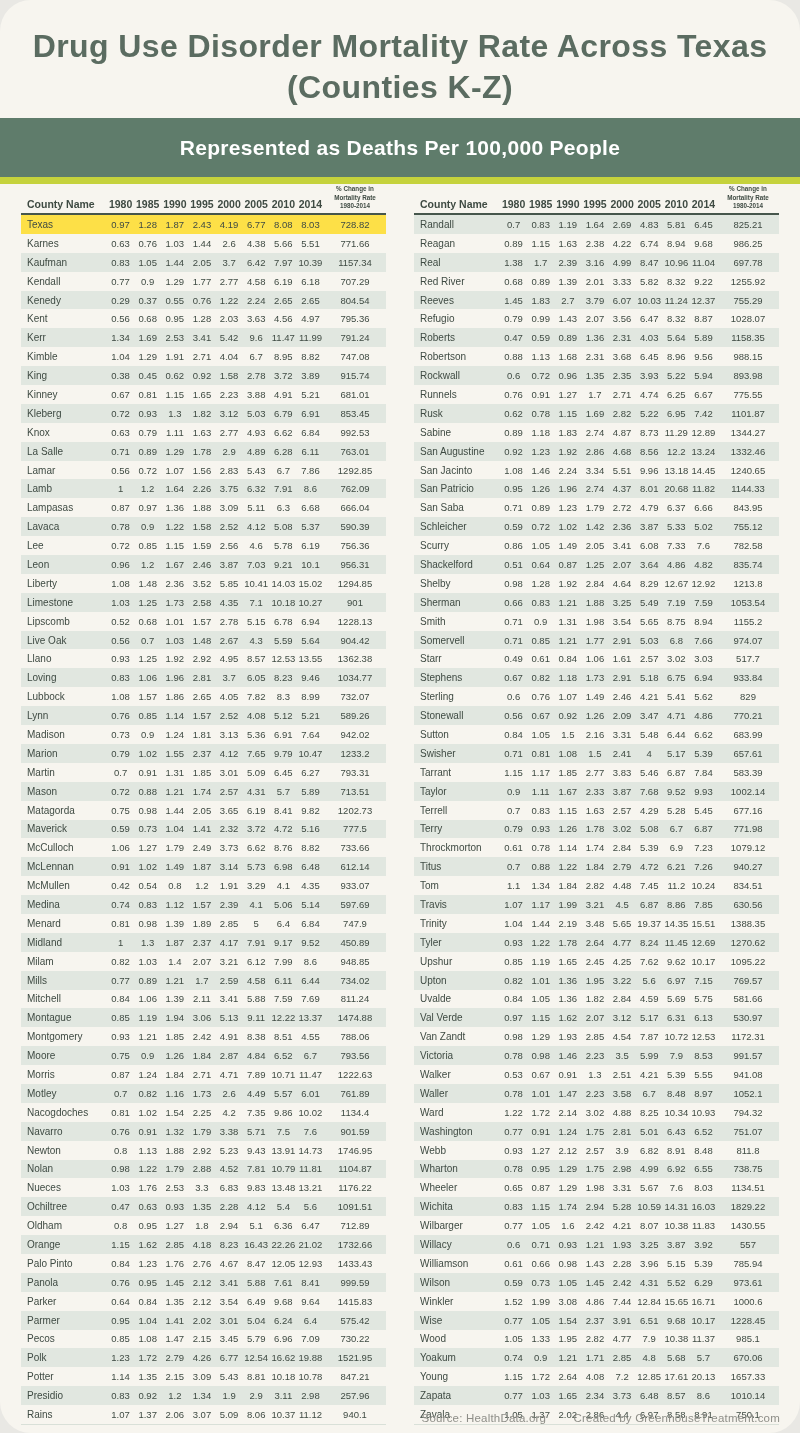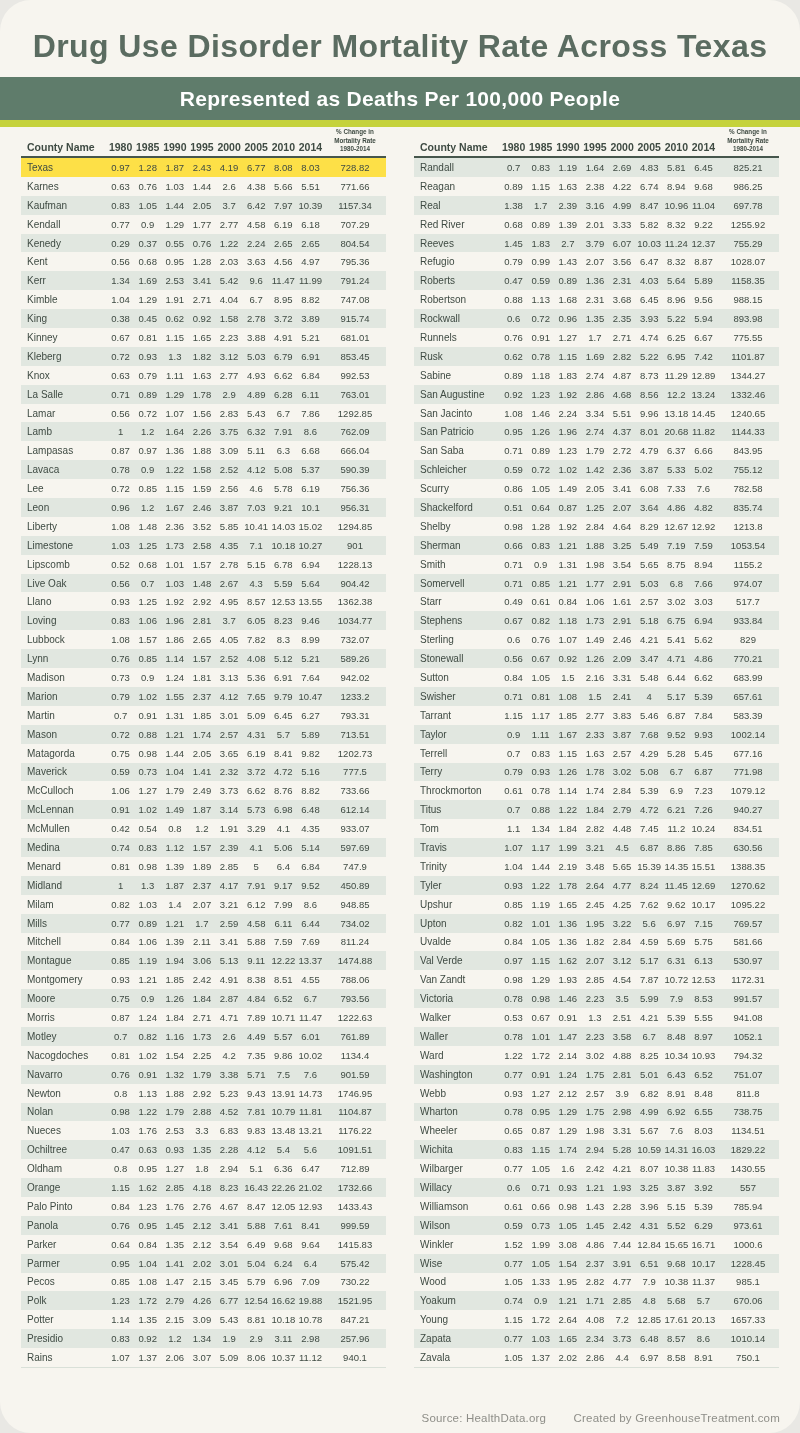--- a/index.html
+++ b/index.html
@@ -10,21 +10,21 @@
     font-family:"Liberation Sans", sans-serif;
     overflow:hidden;
     border-radius:31px;
   }
   .title {
     padding-top:26px; text-align:center;
     font-size:32px; line-height:41px; font-weight:bold;
     color:#5b6c61; letter-spacing:0.4px;
   }
   .banner {
-    margin-top:10px; height:43px; background:#5f7c6b;
+    margin-top:10px; height:59px; background:#5f7c6b;
     display:flex; align-items:center; justify-content:center;
   }
   .banner span { color:#ffffff; font-size:21px; font-weight:bold; letter-spacing:0.3px; }
   .stripe { height:7px; background:#c5d23c; }
   .tables { display:flex; gap:28px; padding:0 21px; margin-top:1px; }
   .dtable { flex:1; min-width:0; }
   .thead, .trow {
     display:grid;
     grid-template-columns: 86px repeat(8, 1fr) 62px;
     color:#3f4b43;
@@ -48,20 +48,21 @@
   }
   .footer .credit { margin-left:24px; }
 </style>
 </head>
 <body>
 
 <div class="page">
 
   <div class="title">
     <span>Drug Use Disorder Mortality Rate Across Texas</span><br>
+    <span>(Counties K-Z)</span>
   </div>
 
   <div class="banner">
     <span>Represented as Deaths Per 100,000 People</span>
   </div>
 
   <div class="stripe"></div>
 
   <div class="tables">
     <div class="dtable">
@@ -1306,21 +1307,21 @@
             <div class="c-val">7.85</div>
             <div class="c-val">630.56</div>
           </div>
           <div class="trow">
             <div class="c-name">Trinity</div>
             <div class="c-val">1.04</div>
             <div class="c-val">1.44</div>
             <div class="c-val">2.19</div>
             <div class="c-val">3.48</div>
             <div class="c-val">5.65</div>
-            <div class="c-val">15.39</div>
+            <div class="c-val">19.37</div>
             <div class="c-val">14.35</div>
             <div class="c-val">15.51</div>
             <div class="c-val">1388.35</div>
           </div>
           <div class="trow shade">
             <div class="c-name">Tyler</div>
             <div class="c-val">0.93</div>
             <div class="c-val">1.22</div>
             <div class="c-val">1.78</div>
             <div class="c-val">2.64</div>

